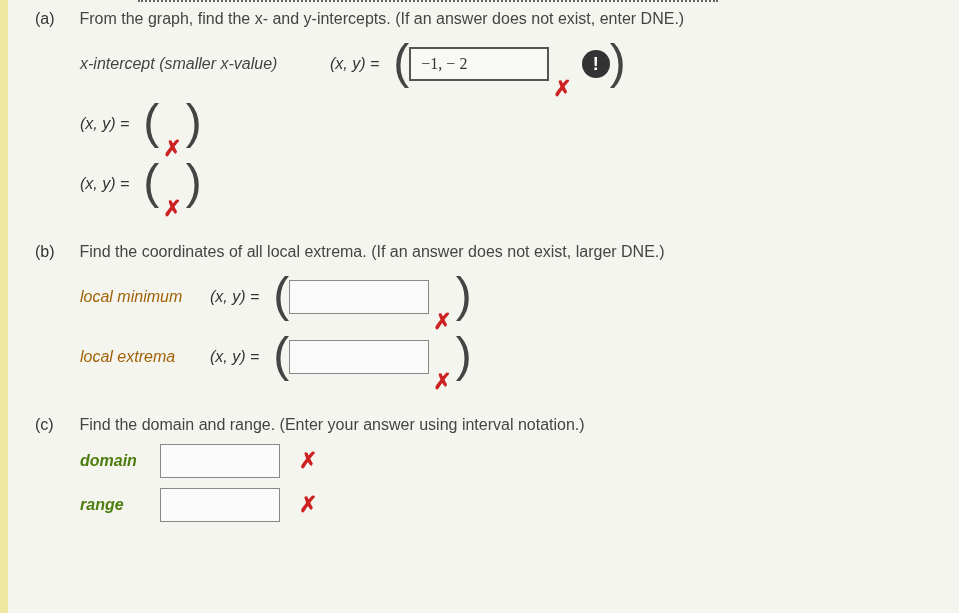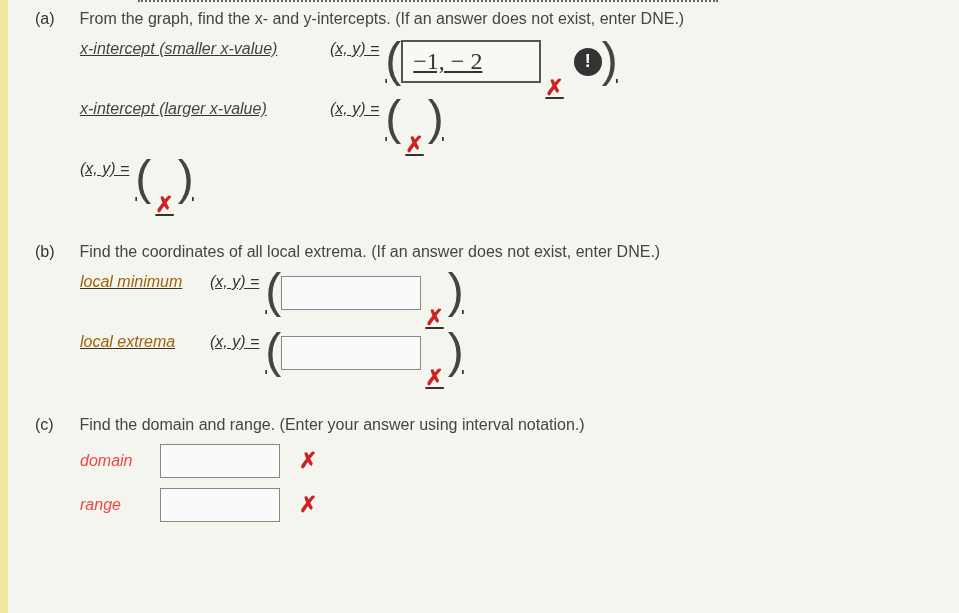--- a/index.html
+++ b/index.html
@@ -26,57 +26,56 @@
       width: 40px;
       vertical-align: top;
     }
     .question-text {
       display: inline-block;
       color: #444;
     }
     .answer-row {
       margin: 12px 0 12px 45px;
       display: flex;
-      align-items: flex-start;
+      align-items: center;
       min-height: 48px;
-      text-decoration: underline;
     }
     .label-col {
       width: 250px;
       font-style: italic;
       color: #444;
     }
     .label-col-b {
       width: 130px;
       font-style: italic;
       color: #a16207;
     }
     .xy-eq {
       font-style: italic;
       color: #333;
-      margin-right: 6px;
+      margin-right: 14px;
       white-space: nowrap;
     }
     .paren {
       font-size: 48px;
       color: #444;
       font-weight: 100;
       line-height: 40px;
       position: relative;
       top: -2px;
     }
     .answer-box {
       border: 1px solid #888;
       background: #fafafa;
       padding: 6px 10px;
       min-width: 140px;
       min-height: 34px;
       display: inline-block;
       font-family: 'Times New Roman', serif;
-      font-size: 24px;
+      font-size: 16px;
       color: #333;
       text-align: left;
     }
     .answer-box.filled {
       border: 2px solid #555;
       background: #f8f8f5;
     }
     .x-mark {
       color: #cc2222;
       font-size: 22px;
@@ -105,21 +104,22 @@
       margin-left: 45px;
     }
     .dr-row {
       display: flex;
       align-items: center;
       margin: 10px 0;
     }
     .dr-label {
       width: 80px;
       font-style: italic;
-      color: #ef4444;
+      color: #4d7c0f;
+      font-weight: bold;
     }
     .dr-box {
       border: 1px solid #888;
       background: #fafafa;
       min-width: 120px;
       min-height: 34px;
       margin-right: 15px;
     }
     .paren-group {
       display: flex;
@@ -146,42 +146,41 @@
       <div class="paren-group">
         <span class="paren">(</span>
         <span class="answer-box filled">−1, − 2</span>
         <span class="x-mark below-box">✗</span>
         <span class="alert-icon">!</span>
         <span class="paren">)</span>
       </div>
     </div>
 
     <div class="answer-row">
-      <span class="label-col">x-intercept (larger x-value)</span>
       <span class="xy-eq">(x, y) =</span>
       <div class="paren-group">
         <span class="paren">(</span>
         <span class="x-mark below-box">✗</span>
         <span class="paren">)</span>
       </div>
     </div>
 
     <div class="answer-row">
       <span class="xy-eq">(x, y) =</span>
       <div class="paren-group">
         <span class="paren">(</span>
         <span class="x-mark below-box">✗</span>
         <span class="paren">)</span>
       </div>
     </div>
   </div>
 
   <div class="part">
     <span class="part-label">(b)</span>
-    <span class="question-text">Find the coordinates of all local extrema. (If an answer does not exist, enter DNE.)</span>
+    <span class="question-text">Find the coordinates of all local extrema. (If an answer does not exist, larger DNE.)</span>
 
     <div class="answer-row">
       <span class="label-col-b">local minimum</span>
       <span class="xy-eq">(x, y) =</span>
       <div class="paren-group">
         <span class="paren">(</span>
         <span class="answer-box"></span>
         <span class="x-mark below-box">✗</span>
         <span class="paren">)</span>
       </div>

